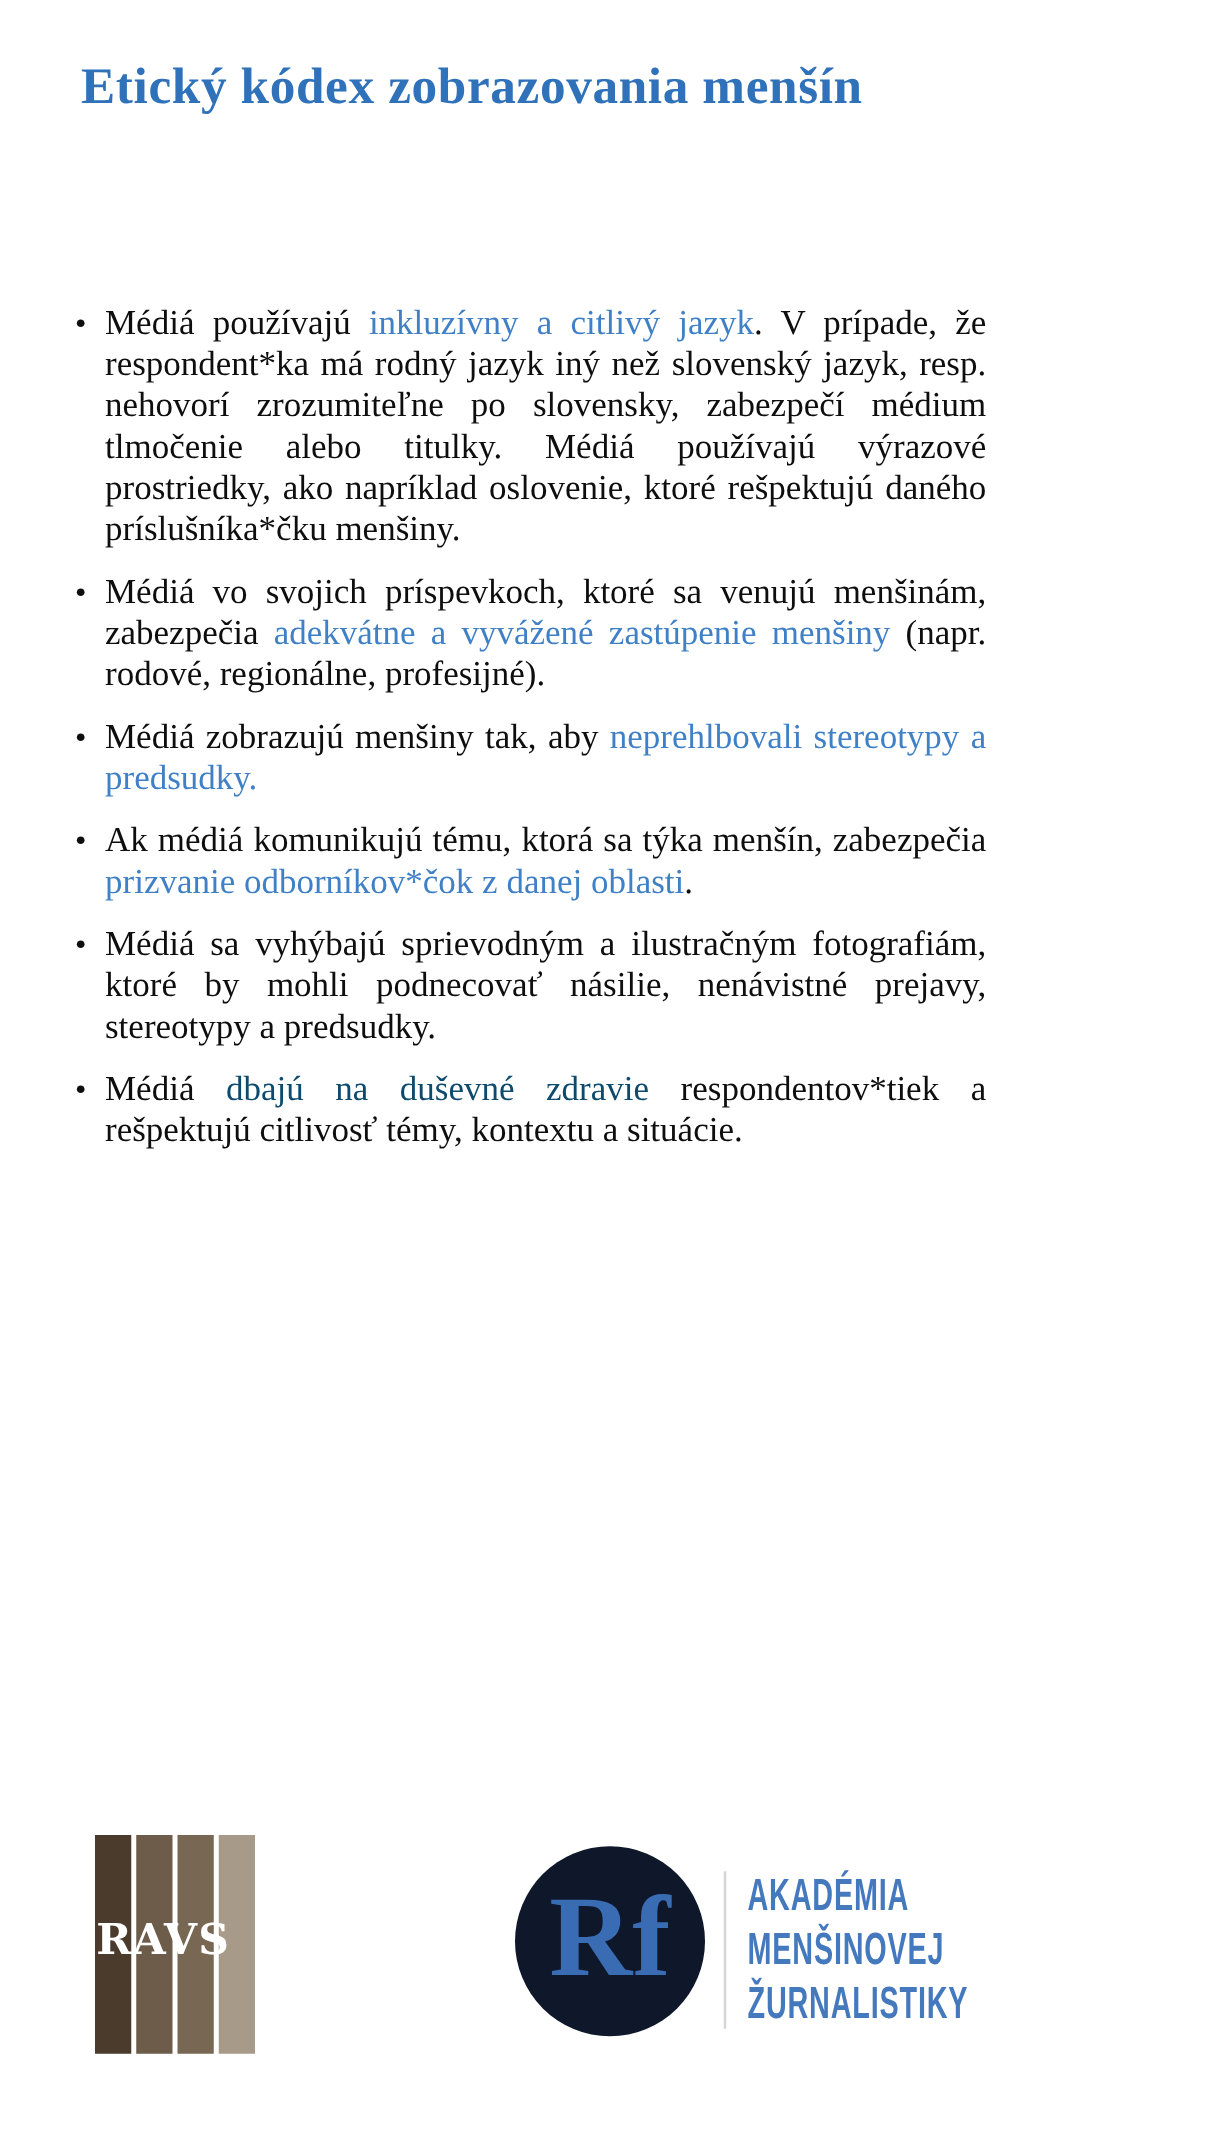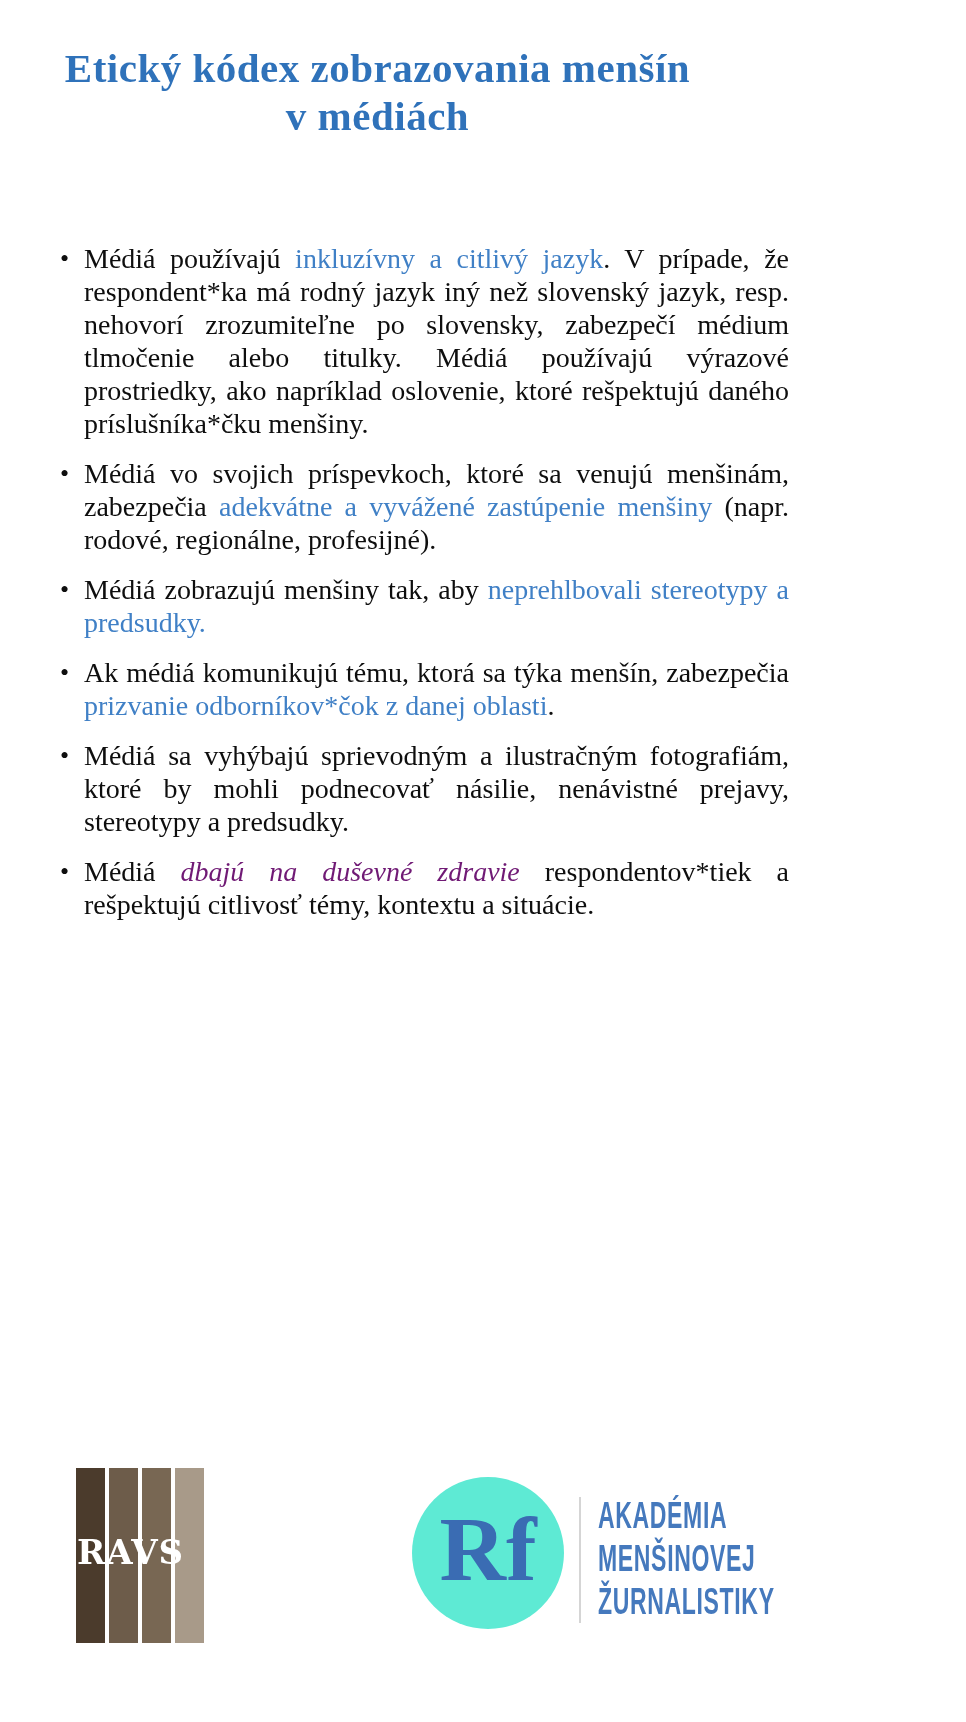--- a/index.html
+++ b/index.html
@@ -100,42 +100,42 @@
     transform-origin:left top;
     white-space:nowrap;
     letter-spacing:1px;
   }
 </style>
 </head>
 <body>
 
 <div class="slide">
 
-  <h1 class="title" style="color: rgb(47, 114, 186);"><span>Etický kódex zobrazovania menšín</span><br><span>v médiách</span></h1>
+  <h1 class="title" style="color: rgb(47, 114, 186);"><span>Etický kódex zobrazovania menšín</span><br></h1>
 
   <ul class="bullets" id="bullet-list">
       <li><span>Médiá používajú </span><span class="hl" style="color: rgb(64, 128, 198);">inkluzívny a citlivý jazyk</span><span>. V prípade, že respondent*ka má rodný jazyk iný než slovenský jazyk, resp. nehovorí zrozumiteľne po slovensky, zabezpečí médium tlmočenie alebo titulky. Médiá používajú výrazové prostriedky, ako napríklad oslovenie, ktoré rešpektujú daného príslušníka*čku menšiny.</span></li>
       <li><span>Médiá vo svojich príspevkoch, ktoré sa venujú menšinám, zabezpečia </span><span class="hl" style="color: rgb(64, 128, 198);">adekvátne a vyvážené zastúpenie menšiny</span><span> (napr. rodové, regionálne, profesijné).</span></li>
       <li><span>Médiá zobrazujú menšiny tak, aby </span><span class="hl" style="color: rgb(64, 128, 198);">neprehlbovali stereotypy a predsudky.</span></li>
       <li><span>Ak médiá komunikujú tému, ktorá sa týka menšín, zabezpečia </span><span class="hl" style="color: rgb(64, 128, 198);">prizvanie odborníkov*čok z danej oblasti</span><span>.</span></li>
       <li><span>Médiá sa vyhýbajú sprievodným a ilustračným fotografiám, ktoré by mohli podnecovať násilie, nenávistné prejavy, stereotypy a predsudky.</span></li>
-      <li><span>Médiá </span><span class="hl" style="color: #701a75; font-style: italic;">dbajú na duševné zdravie</span><span> respondentov*tiek a rešpektujú citlivosť témy, kontextu a situácie.</span></li>
+      <li><span>Médiá </span><span class="hl" style="color: #0c4a6e;">dbajú na duševné zdravie</span><span> respondentov*tiek a rešpektujú citlivosť témy, kontextu a situácie.</span></li>
     </ul>
 
   <div class="logo-row">
 
     <div class="ravs" id="ravs-logo">
       <div class="stripe" style="background: rgb(75, 59, 44);"></div>
         <div class="stripe" style="background: rgb(109, 92, 74);"></div>
         <div class="stripe" style="background: rgb(120, 103, 83);"></div>
         <div class="stripe" style="background: rgb(168, 154, 137);"></div>
         <span class="ravs-label">RAVS</span>
     </div>
 
-    <div class="rf-circle" style="background: #5eead4;">
+    <div class="rf-circle" style="background: #0f172a;">
       <span class="rf" style="color: rgb(58, 108, 179);">Rf</span>
     </div>
 
     <div class="logo-divider"></div>
 
     <div class="academy-text" style="color: rgb(69, 121, 189);">
       <div>AKADÉMIA</div>
       <div>MENŠINOVEJ</div>
       <div>ŽURNALISTIKY</div>
     </div>

